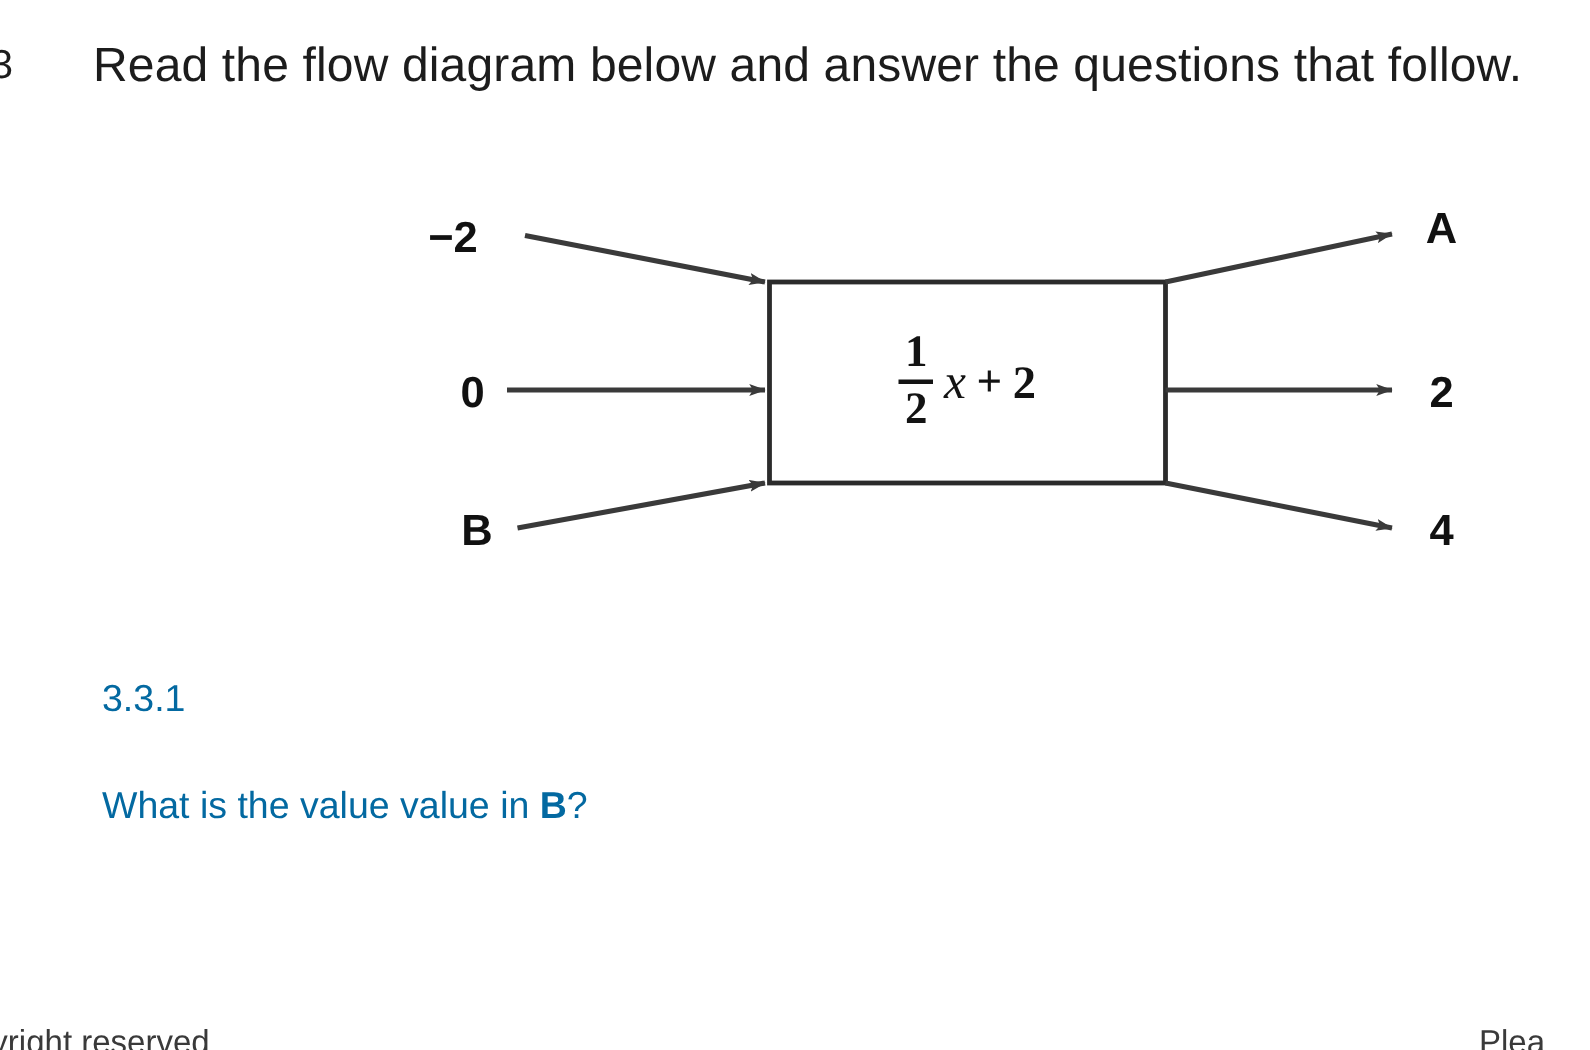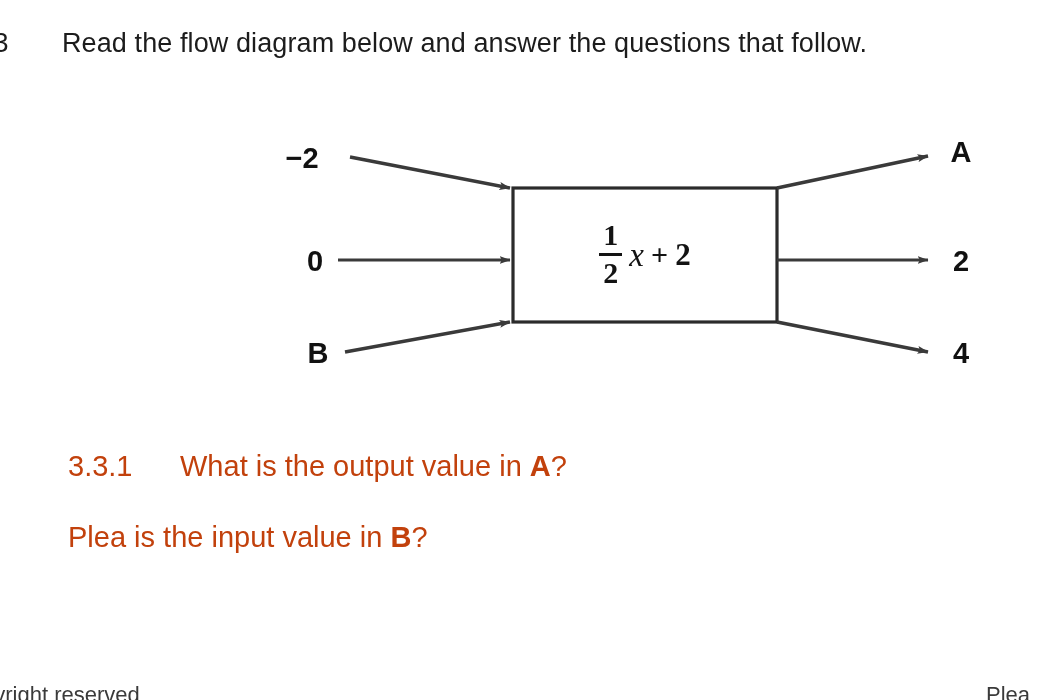--- a/index.html
+++ b/index.html
@@ -29,21 +29,21 @@
   .q-heading-num {
     width: 76px;
     margin-left: -14px;
     font-size: 27px;
     font-weight: 400;
     line-height: 34px;
     color: #1c1c1c;
     letter-spacing: 0.1px;
   }
   .q-heading-text {
-    font-size: 27px;
+    font-size: 32px;
     font-weight: 400;
     line-height: 34px;
     color: #1c1c1c;
     letter-spacing: 0.1px;
   }
 
   
   .diagram-wrap {
     position: absolute;
     left: 280px;
@@ -118,23 +118,23 @@
   .const-2 {
     font-size: 31px;
     font-weight: bold;
   }
 
   
   .subq {
     position: absolute;
     display: flex;
     align-items: flex-start;
-    font-size: 29px;
+    font-size: 25px;
     line-height: 32px;
-    color: #c2410c;
+    color: #0369a1;
   }
   .subq-1 { left: 68px; top: 450px; }
   .subq-2 { left: 68px; top: 521px; }
   .subq-num {
     width: 112px;
     flex: 0 0 112px;
     font-weight: 400;
   }
   .subq-text { font-weight: 400; }
   .subq-text b { font-weight: bold; }
@@ -203,21 +203,20 @@
       </span>
       <span class="var-x">x</span>
       <span class="op-plus">+</span>
       <span class="const-2">2</span>
     </div>
   </div>
 </div>
 
 <div class="subq subq-1">
   <span class="subq-num">3.3.1</span>
-  <span class="subq-text"><span>What is the output value in </span><b>A</b><span>?</span></span>
 </div>
 
 <div class="subq subq-2">
-  <span class="subq-text"><span>Plea is the input value in </span><b>B</b><span>?</span></span>
+  <span class="subq-text"><span>What is the value value in </span><b>B</b><span>?</span></span>
 </div>
 
 <div class="footer-left">pyright reserved</div>
 <div class="footer-right">Plea</div>
 
 </body></html>

